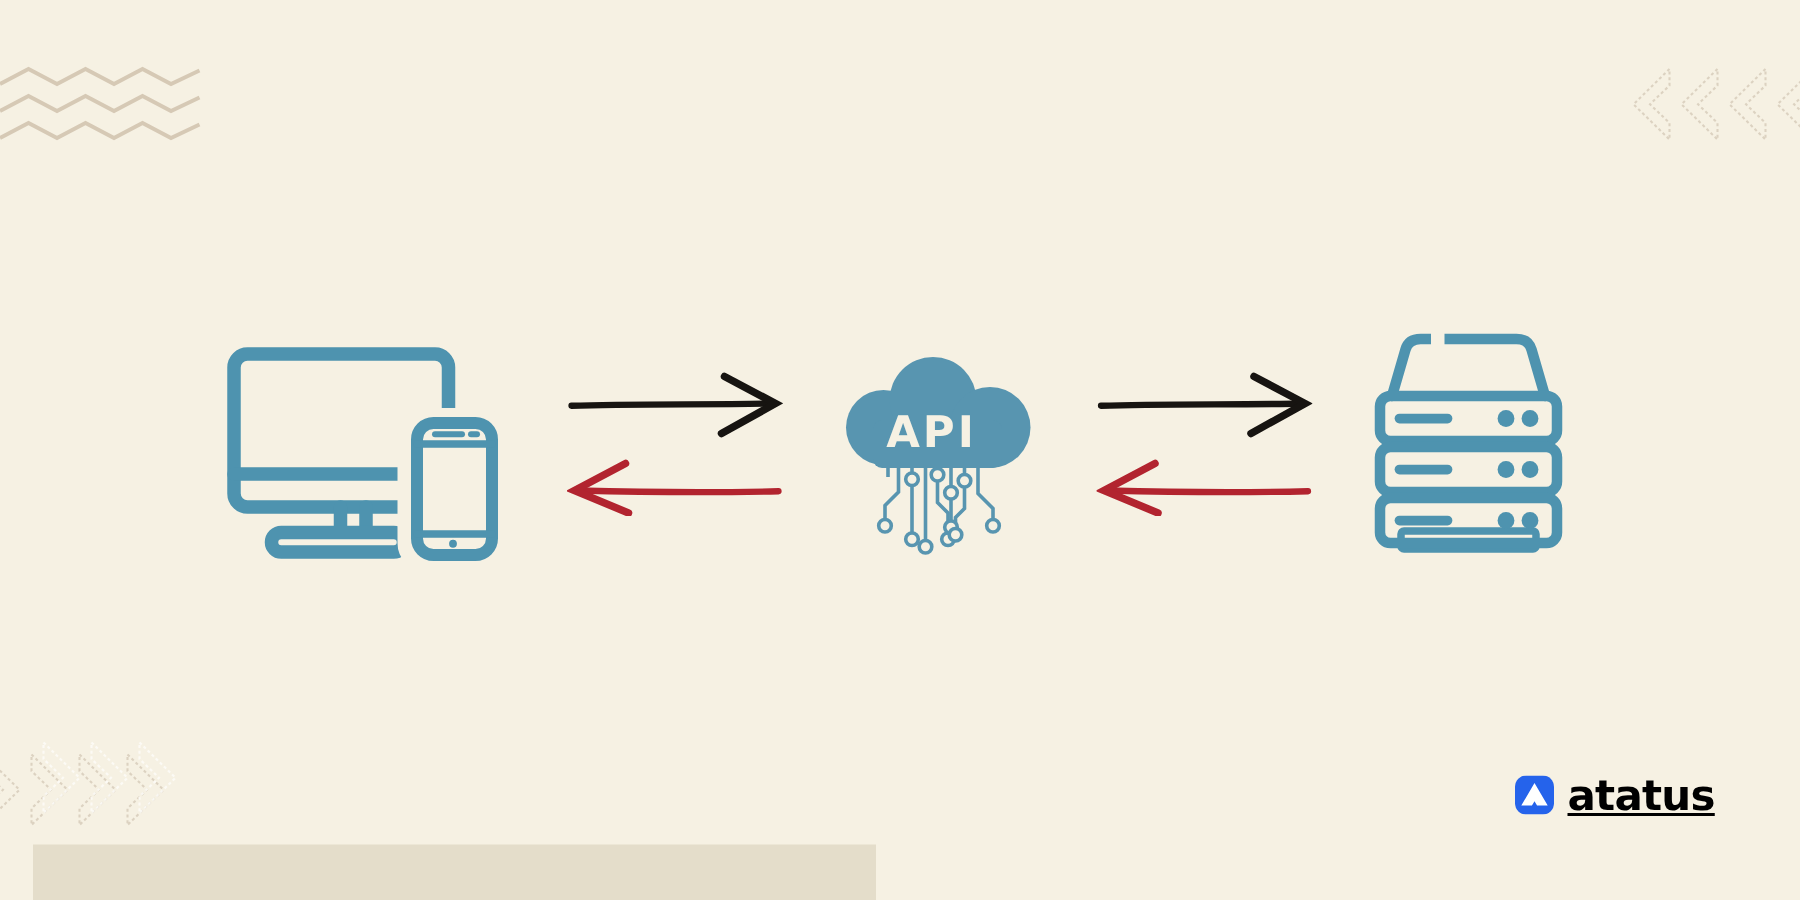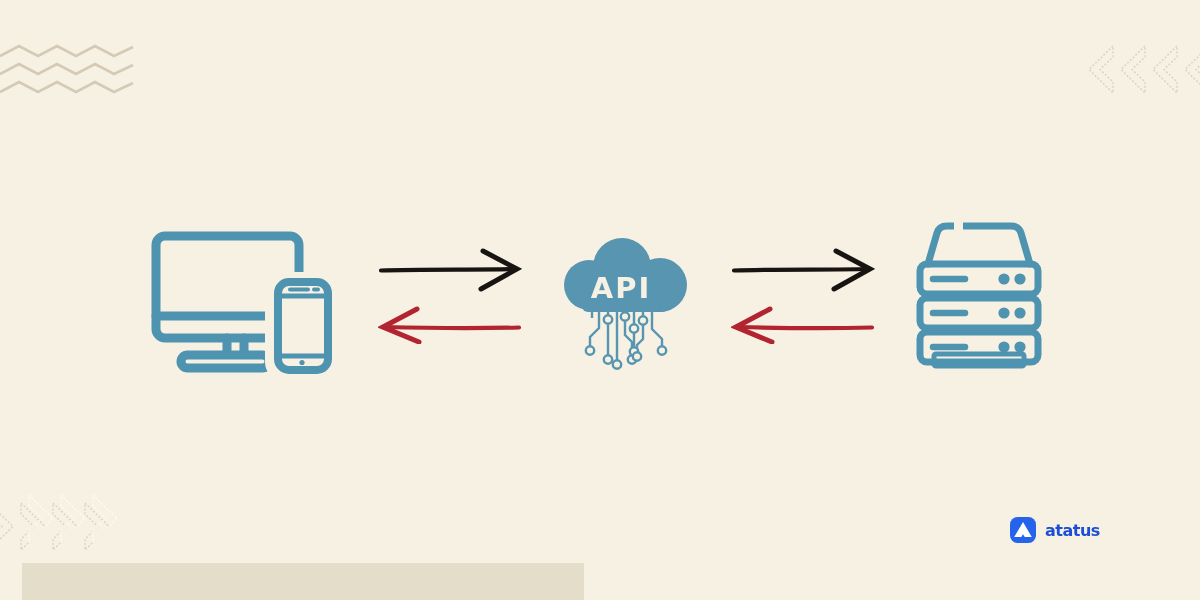--- a/index.html
+++ b/index.html
@@ -26,26 +26,27 @@
   #api-cloud { left: 562px; top: 236px; }
   #arrows-api-server { left: 731px; top: 248px; }
   #server-icon { left: 912px; top: 220px; }
 
   
   #brand {
     left: 1010px; top: 515px; height: 30px;
     display: flex; align-items: center; gap: 9px;
   }
   #brand-name {
-    font-size: 16px;
+    font-size: 28px;
     font-weight: 700;
     letter-spacing: -0.5px;
-    color: #1d4ed8;
+    color: #000000;
     line-height: 1;
     padding-top: 2px;
+    text-decoration: underline;
   }
 
   svg { display: block; }
   text.api-text {
     font-family: "DejaVu Sans", sans-serif;
     font-weight: bold;
     font-size: 29px;
     letter-spacing: 2px;
   }
 </style>

